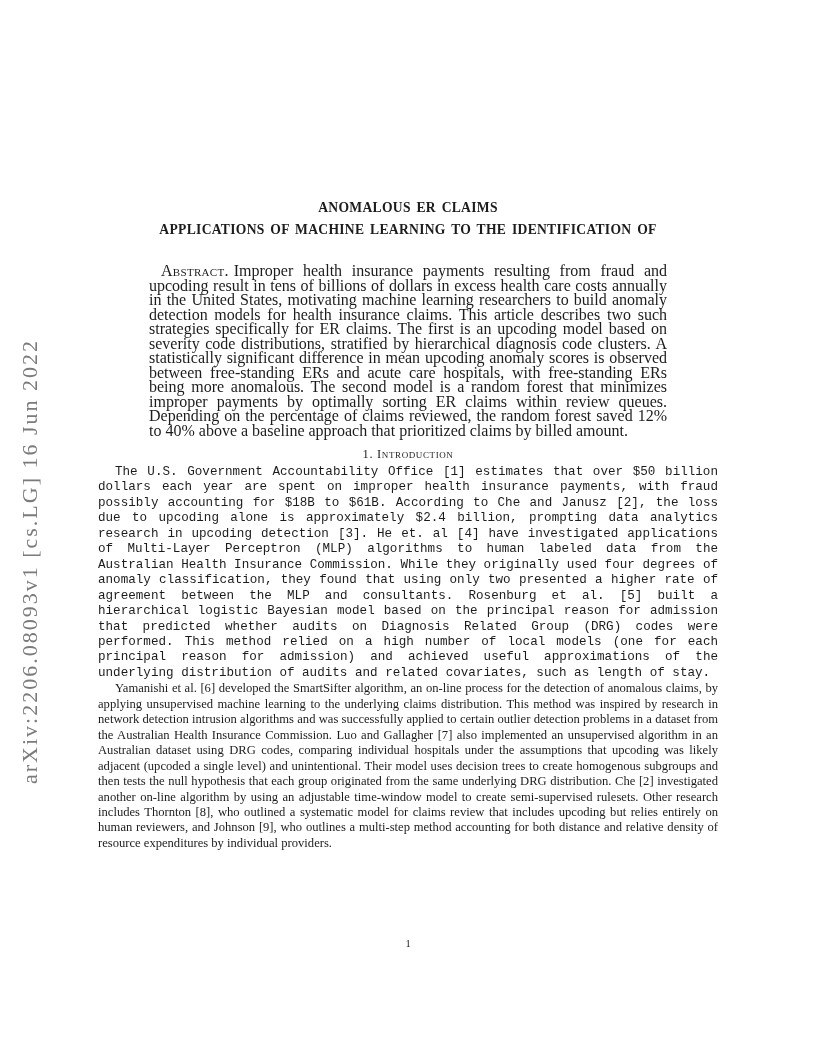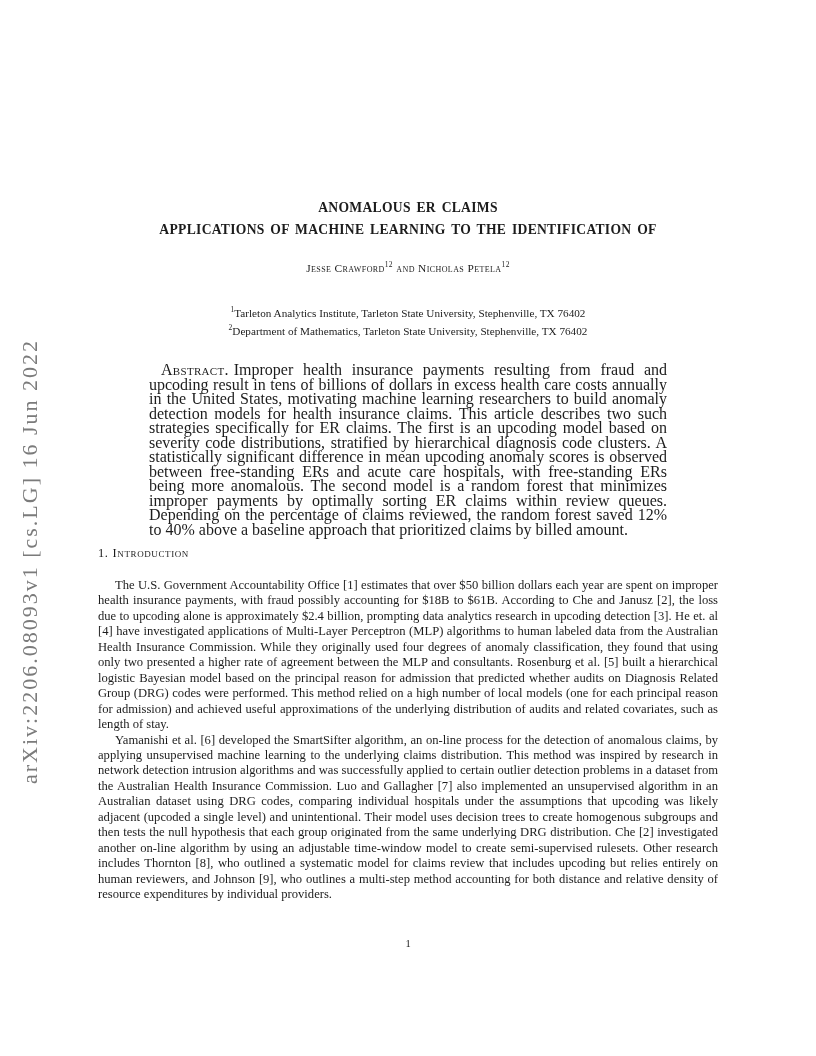--- a/index.html
+++ b/index.html
@@ -72,34 +72,35 @@
   }
   .abstract-label {
     font-variant: small-caps;
     letter-spacing: 0.3px;
     margin-right: 5px;
   }
   .section-heading {
     margin: 9px 0 0;
     font-size: 12.5px;
     font-weight: 400;
+    text-align: center;
     letter-spacing: 0.6px;
   }
   .section-number { margin-right: 4px; }
   .sc { font-variant: small-caps; }
   .body-para {
     margin: 0;
     font-size: 12.6px;
     line-height: 15.45px;
     text-align: justify;
     text-indent: 17px;
     hyphens: auto;
     -webkit-hyphens: auto;
   }
-  .body-para.first { margin-top: 17px; }
+  .body-para.first { margin-top: 3px; font-family: Liberation Mono, monospace; }
   .page-number {
     position: absolute;
     top: 938px;
     left: 0;
     width: 100%;
     text-align: center;
     font-size: 10.5px;
   }
 </style>
 </head>
@@ -109,26 +110,21 @@
 
   <div class="arxiv-stamp">arXiv:2206.08093v1  [cs.LG]  16 Jun 2022</div>
 
   <div class="content">
 
     <h1 class="title">
         <span class="title-line">ANOMALOUS ER CLAIMS</span>
         <span class="title-line">APPLICATIONS OF MACHINE LEARNING TO THE IDENTIFICATION OF</span>
       </h1>
 
-    <div class="authors"><span>Jesse Crawford</span><sup>12</sup> <span>and</span> <span>Nicholas Petela</span><sup>12</sup></div>
 
-    <div class="affiliations">
-      <div class="affiliation"><sup>1</sup><span>Tarleton Analytics Institute, Tarleton State University, Stephenville, TX 76402</span></div>
-      <div class="affiliation"><sup>2</sup><span>Department of Mathematics, Tarleton State University, Stephenville, TX 76402</span></div>
-    </div>
 
     <div class="abstract"><span class="abstract-label">Abstract.</span><span>Improper health insurance payments resulting from fraud and upcoding result in tens of billions of dollars in excess health care costs annually in the United States, motivating machine learning researchers to build anomaly detection models for health insurance claims. This article describes two such strategies specifically for ER claims. The first is an upcoding model based on severity code distributions, stratified by hierarchical diagnosis code clusters. A statistically significant difference in mean upcoding anomaly scores is observed between free-standing ERs and acute care hospitals, with free-standing ERs being more anomalous. The second model is a random forest that minimizes improper payments by optimally sorting ER claims within review queues. Depending on the percentage of claims reviewed, the random forest saved 12% to 40% above a baseline approach that prioritized claims by billed amount.</span></div>
 
     <h2 class="section-heading"><span class="section-number">1.</span><span class="sc">Introduction</span></h2>
 
     <p class="body-para first">The U.S. Government Accountability Office [1] estimates that over $50 billion dollars each year are spent on improper health insurance payments, with fraud possibly accounting for $18B to $61B. According to Che and Janusz [2], the loss due to upcoding alone is approximately $2.4 billion, prompting data analytics research in upcoding detection [3]. He et. al [4] have investigated applications of Multi-Layer Perceptron (MLP) algorithms to human labeled data from the Australian Health Insurance Commission. While they originally used four degrees of anomaly classification, they found that using only two presented a higher rate of agreement between the MLP and consultants. Rosenburg et al. [5] built a hierarchical logistic Bayesian model based on the principal reason for admission that predicted whether audits on Diagnosis Related Group (DRG) codes were performed. This method relied on a high number of local models (one for each principal reason for admission) and achieved useful approximations of the underlying distribution of audits and related covariates, such as length of stay.</p>
 
     <p class="body-para">Yamanishi et al. [6] developed the SmartSifter algorithm, an on-line process for the detection of anomalous claims, by applying unsupervised machine learning to the underlying claims distribution. This method was inspired by research in network detection intrusion algorithms and was successfully applied to certain outlier detection problems in a dataset from the Australian Health Insurance Commission. Luo and Gallagher [7] also implemented an unsupervised algorithm in an Australian dataset using DRG codes, comparing individual hospitals under the assumptions that upcoding was likely adjacent (upcoded a single level) and unintentional. Their model uses decision trees to create homogenous subgroups and then tests the null hypothesis that each group originated from the same underlying DRG distribution. Che [2] investigated another on-line algorithm by using an adjustable time-window model to create semi-supervised rulesets. Other research includes Thornton [8], who outlined a systematic model for claims review that includes upcoding but relies entirely on human reviewers, and Johnson [9], who outlines a multi-step method accounting for both distance and relative density of resource expenditures by individual providers.</p>
 
   </div>

